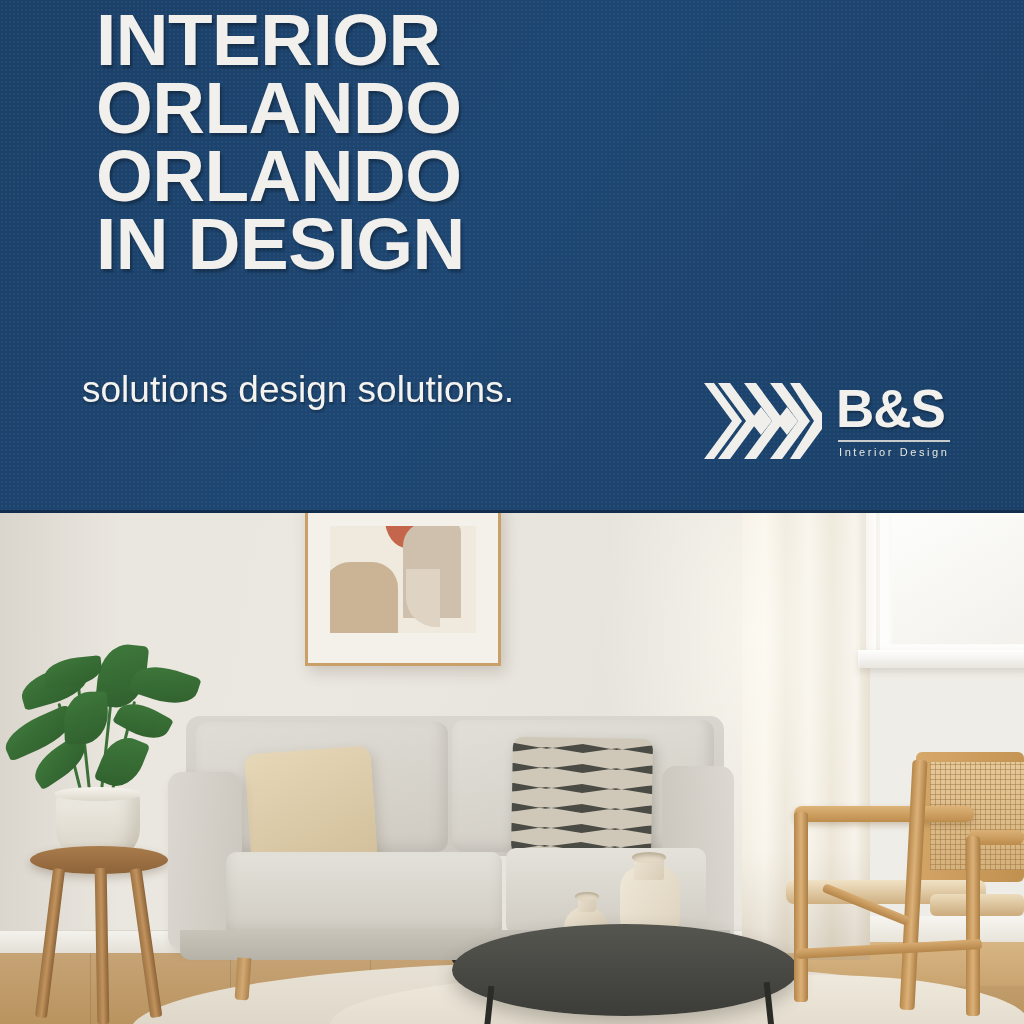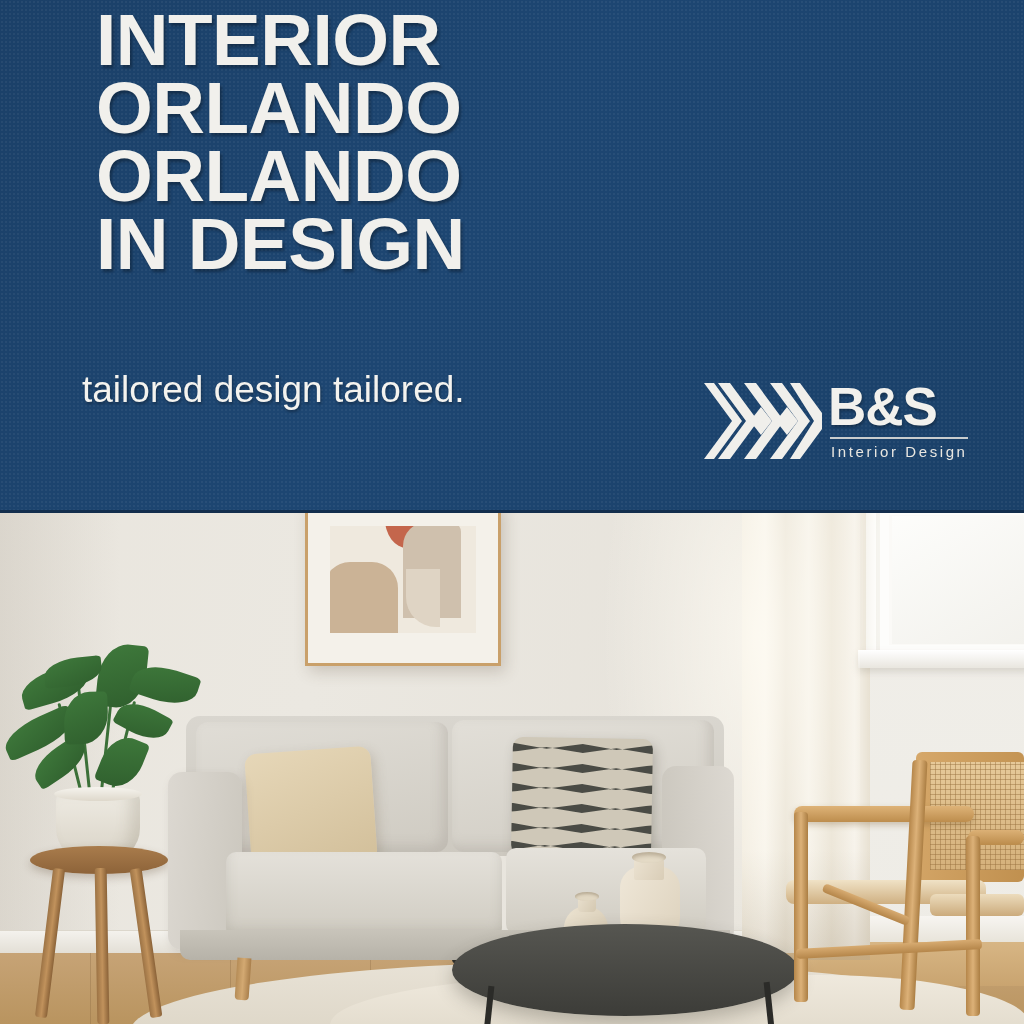--- a/index.html
+++ b/index.html
@@ -165,25 +165,25 @@
   .headline div{white-space:nowrap;}
 
   .subhead{position:absolute;left:82px;top:366px;width:640px;
       font-size:37px;line-height:1.28;font-weight:400;color:#f4f3ef;
       text-shadow:1px 2px 3px rgba(0,0,0,.32);}
   .subhead div{white-space:nowrap;}
 
   
   .logo{position:absolute;left:704px;top:372px;width:266px;height:98px;display:flex;align-items:center;}
   .logo-mark{width:118px;height:76px;flex:none;}
-  .logo-txt{margin-left:6px;}
+  .logo-txt{margin-left:14px;}
   .logo-name{font-size:53px;font-weight:bold;color:#f2f1ed;line-height:.95;letter-spacing:-1px;
       text-shadow:1px 2px 3px rgba(0,0,0,.3);}
   .logo-rule{height:2px;background:#e6e4de;margin:5px 0 4px 2px;opacity:.85;}
-  .logo-sub{font-size:15px;letter-spacing:2.6px;color:#e9e7e1;font-weight:400;padding-left:3px;}
+  .logo-sub{font-size:11px;letter-spacing:2.6px;color:#e9e7e1;font-weight:400;padding-left:3px;}
 </style>
 </head>
 <body>
 
 <div id="poster">
 
   <div class="photo">
 
     <div class="wall-main"></div>
     <div class="wall-right"></div>
@@ -297,21 +297,21 @@
     <div class="banner-noise"></div>
 
     <div class="headline">
       <div>INTERIOR</div>
       <div>ORLANDO</div>
       <div>ORLANDO</div>
       <div>IN DESIGN</div>
     </div>
 
     <div class="subhead">
-      <div>tailored design tailored.</div>
+      <div>solutions design solutions.</div>
     </div>
 
     <div class="logo">
       <svg class="logo-mark" viewBox="0 0 118 76">
         <g fill="#f0efeb">
 
           <path d="M26 0 L54 38 L26 76 L14 76 L42 38 L14 0 Z"></path>
           <path d="M10 0 L38 38 L10 76 L0 76 L28 38 L0 0 Z"></path>
           <path d="M52 0 L80 38 L52 76 L40 76 L68 38 L40 0 Z"></path>
           <path d="M78 0 L106 38 L78 76 L66 76 L94 38 L66 0 Z"></path>

